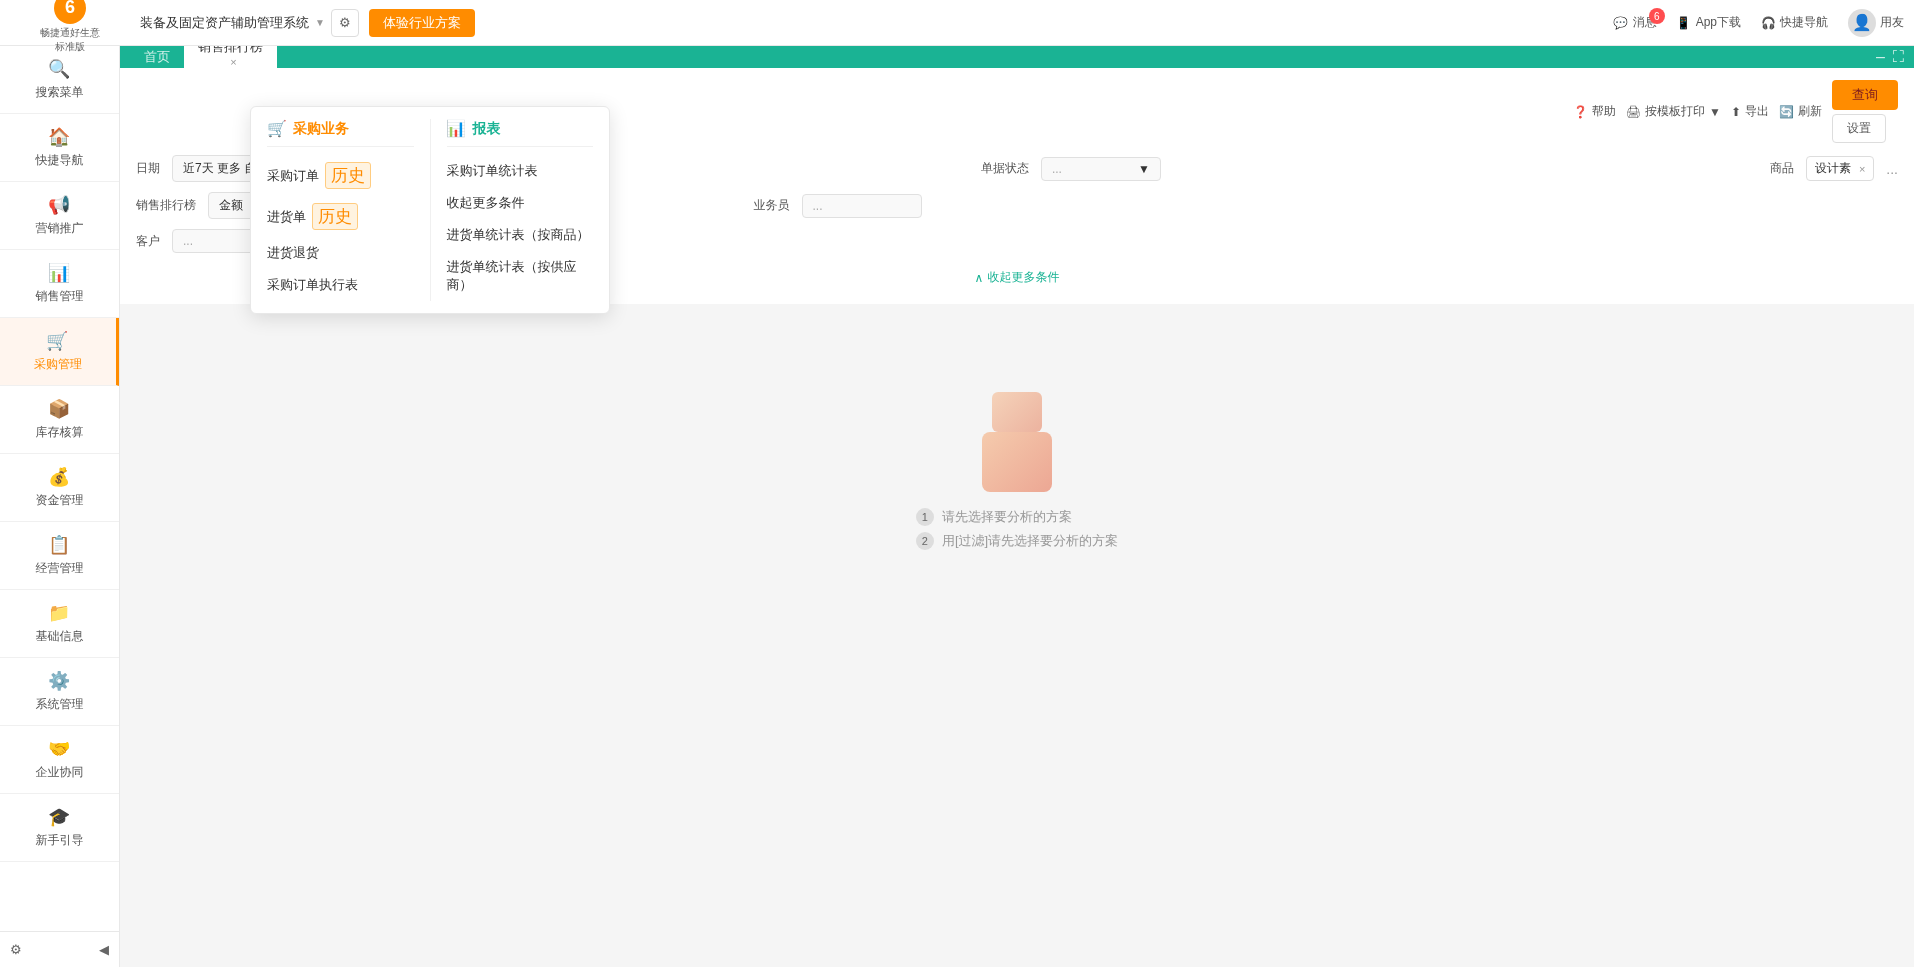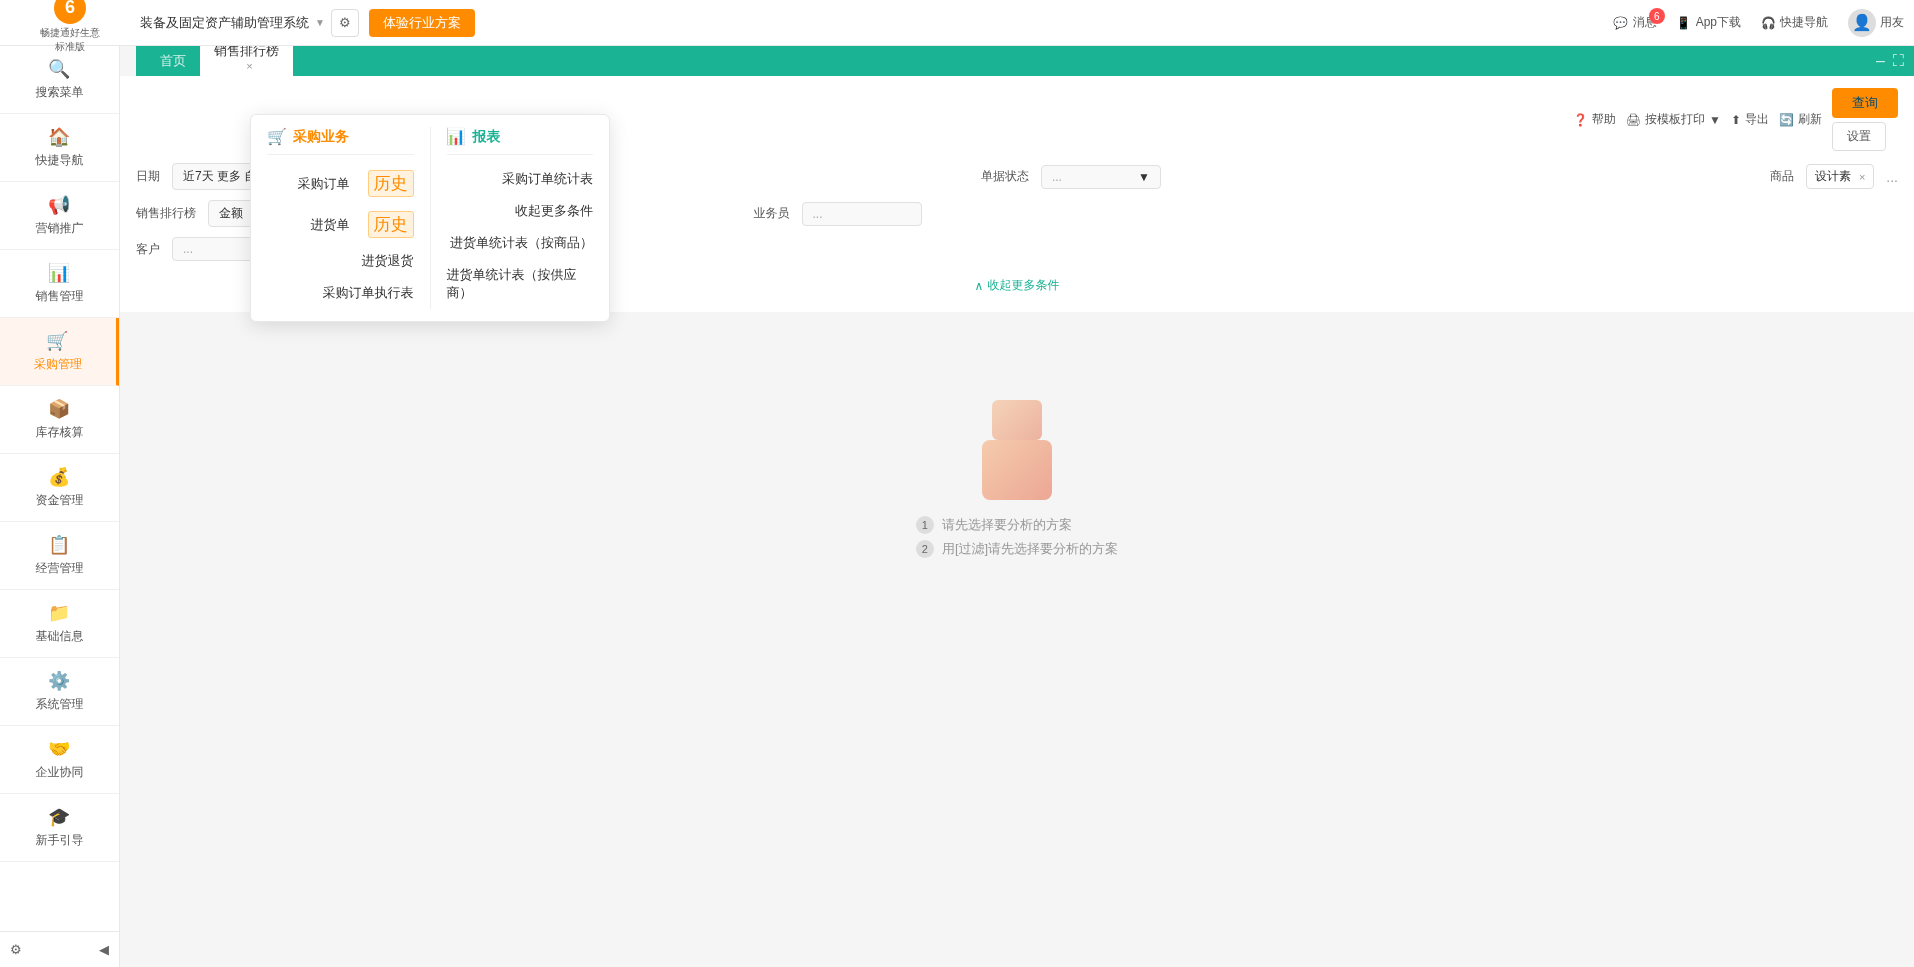--- a/index.html
+++ b/index.html
@@ -101,26 +101,25 @@
     
     .content-area {
       flex: 1;
       display: flex;
       flex-direction: column;
       overflow: hidden;
     }
 
     
     .tab-bar {
-      height: 30px;
+      height: 22px;
       background: #1ab394;
       display: flex;
       align-items: center;
       padding: 0 10px;
-      margin-left: 16px;
     }
     .tab-item {
       height: 38px;
       display: flex; align-items: center;
       padding: 0 14px;
       cursor: pointer;
       font-size: 13px;
       color: rgba(255,255,255,0.8);
       position: relative;
     }
@@ -157,21 +156,21 @@
     }
     .filter-toolbar {
       display: flex; align-items: center; justify-content: flex-end;
       margin-bottom: 12px; gap: 10px;
     }
     .toolbar-btn {
       display: flex; align-items: center; gap: 4px;
       color: #555; font-size: 12px; cursor: pointer;
     }
     .query-btn {
-      background: #ff8c00; color: #0c4a6e; border: none;
+      background: #ff8c00; color: #7f1d1d; border: none;
       padding: 6px 20px; border-radius: 4px; cursor: pointer; font-size: 13px;
     }
     .set-btn {
       background: #fff; color: #555; border: 1px solid #ddd;
       padding: 5px 14px; border-radius: 4px; cursor: pointer; font-size: 12px;
       display: block; margin-top: 4px;
     }
     .filter-row {
       display: flex; align-items: center; gap: 12px; margin-bottom: 10px;
     }
@@ -261,24 +260,23 @@
       font-size: 14px; font-weight: bold; color: #ff8c00;
       padding-bottom: 8px; border-bottom: 1px solid #f0f0f0;
       margin-bottom: 8px;
     }
     .dropdown-col-title.blue { color: #1ab394; }
     .dropdown-col-title .col-icon { font-size: 16px; }
     .dropdown-divider {
       width: 1px; background: #f0f0f0; margin: 0 0;
     }
     .dropdown-item {
-      display: flex; align-items: center; gap: 18px;
+      display: flex; align-items: center; gap: 6px;
       padding: 7px 0; color: #333; font-size: 13px;
       cursor: pointer;
-      justify-content: flex-end;
     }
     .history-tag {
       background: #fff3e0; color: #ff8c00;
       border: 1px solid #ffcc80;
       border-radius: 3px; padding: 1px 5px;
       font-size: 17px;
     }
   </style>
 </head>
 <body>

